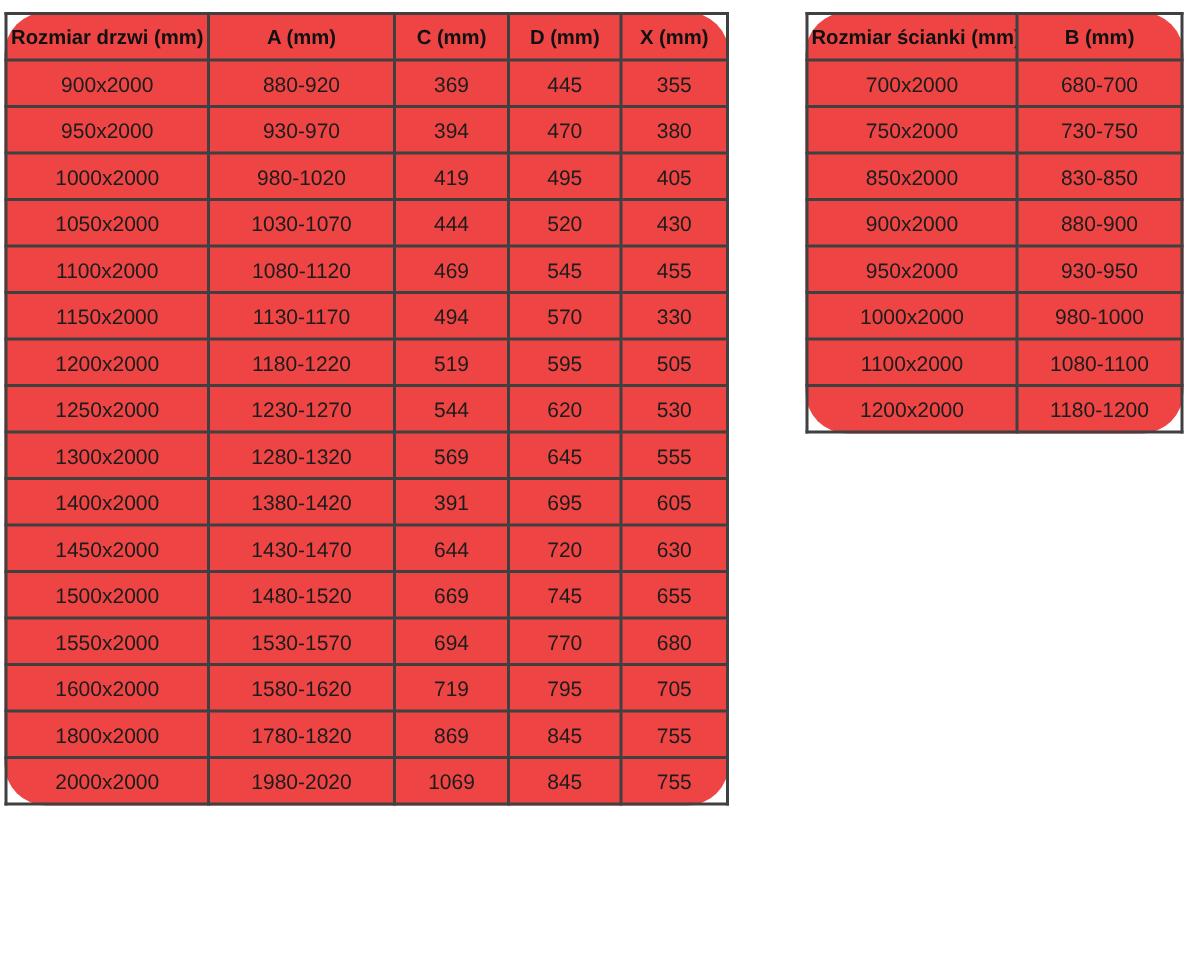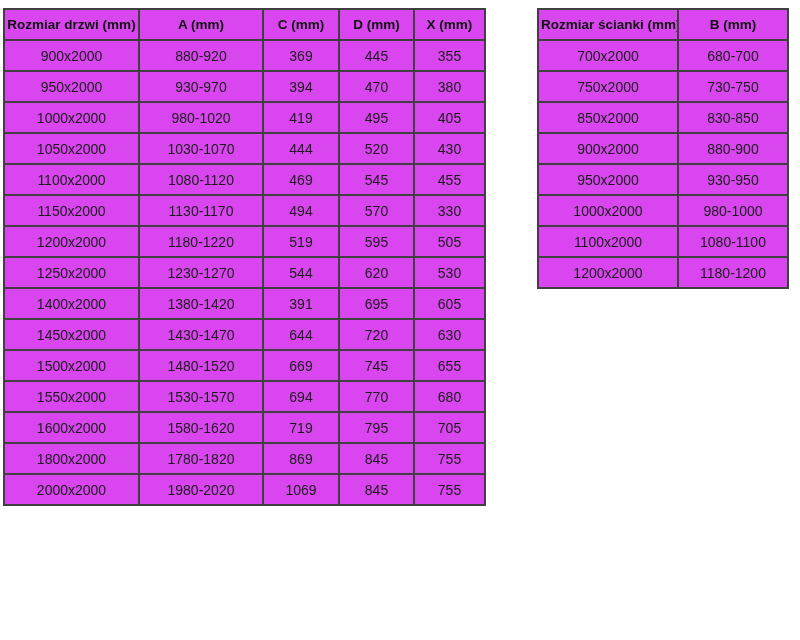--- a/index.html
+++ b/index.html
@@ -12,21 +12,22 @@
   .canvas {
     position: relative;
     width: 800px; height: 640px;
     background: #ffffff;
   }
   table.spec {
     border-collapse: collapse;
     table-layout: fixed;
     position: absolute;
     top: 8px;
-    background: #d946ef;
+    background: #ef4444;
+    border-radius: 28px;
   }
   table.spec#doors-table { left: 3px; width: 481px; }
   table.spec#walls-table { left: 537px; width: 250px; }
   table.spec th, table.spec td {
     border: 2px solid #404040;
     text-align: center;
     vertical-align: middle;
     height: 31px;
     padding: 0 2px;
     color: #1c1c1c;
@@ -122,20 +123,27 @@
           <td>505</td>
         </tr>
         <tr>
           <td>1250x2000</td>
           <td>1230-1270</td>
           <td>544</td>
           <td>620</td>
           <td>530</td>
         </tr>
         <tr>
+          <td>1300x2000</td>
+          <td>1280-1320</td>
+          <td>569</td>
+          <td>645</td>
+          <td>555</td>
+        </tr>
+        <tr>
           <td>1400x2000</td>
           <td>1380-1420</td>
           <td>391</td>
           <td>695</td>
           <td>605</td>
         </tr>
         <tr>
           <td>1450x2000</td>
           <td>1430-1470</td>
           <td>644</td>

